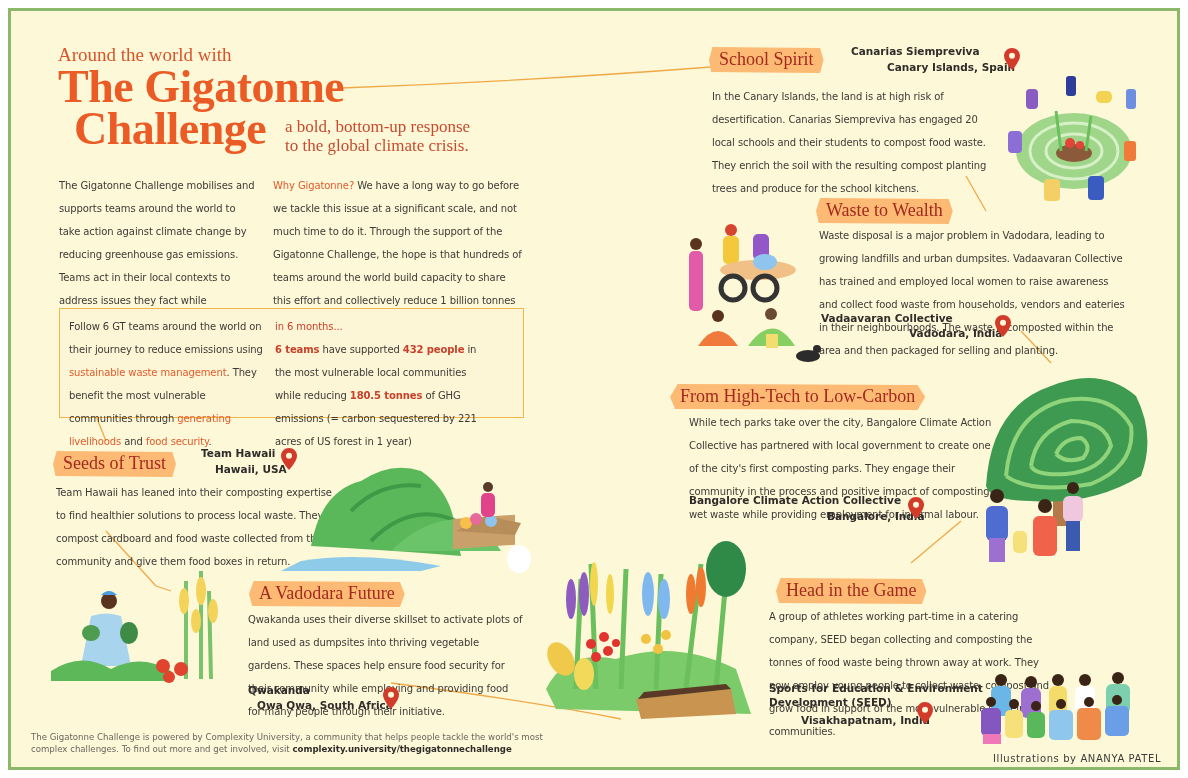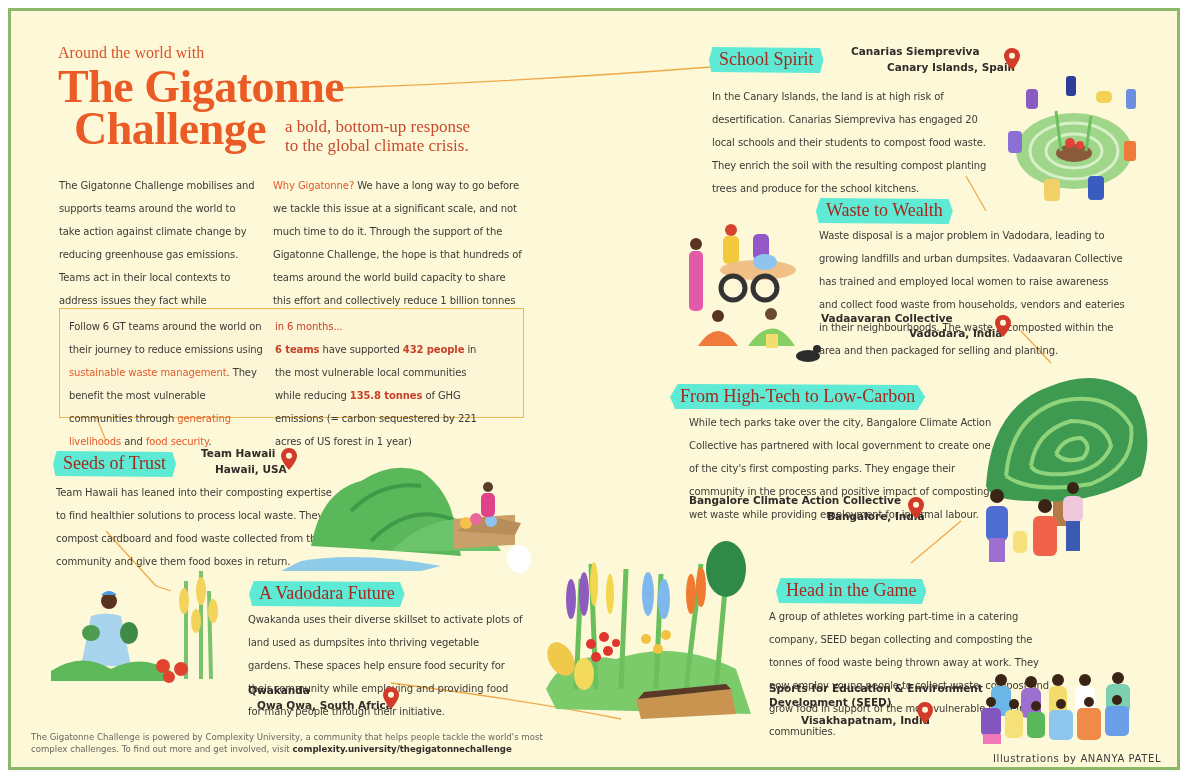--- a/index.html
+++ b/index.html
@@ -9,28 +9,28 @@
     position: absolute; left: 8px; top: 8px; width: 1172px; height: 762px;
     background: #fdf8d8; border: 3px solid #8cb86a;
   }
   .abs { position: absolute; }
   .serif { font-family: "Liberation Serif", "DejaVu Serif", serif; }
   .body-text { font-family: "DejaVu Sans", sans-serif; font-size: 10px; line-height: 23px; color: #3d3a36; letter-spacing: -0.1px; }
   .accent { color: #e45a2b; }
   .accent-dark { color: #c9402a; font-weight: bold; }
 
   
-  .kicker { left: 47px; top: 33px; font-size: 16px; color: #d9542a; }
+  .kicker { left: 47px; top: 33px; font-size: 19px; color: #d9542a; }
   .title { left: 47px; top: 55px; font-size: 46px; line-height: 42px; color: #ea5b26; font-weight: bold; letter-spacing: -0.5px; }
   .title .l2 { display:block; padding-left: 16px; }
   .subtitle { left: 274px; top: 106px; font-size: 17px; line-height: 19px; color: #c94a2e; }
 
   
   .tag {
-    position: absolute; background: #5eead4; color: #a32a1e;
+    position: absolute; background: #fdba74; color: #a32a1e;
     font-family: "Liberation Serif", "DejaVu Serif", serif; font-size: 18px;
     padding: 2px 10px 3px 10px; white-space: nowrap;
     clip-path: polygon(3% 0, 97% 4%, 100% 50%, 97% 100%, 2% 96%, 0 50%);
   }
   .org { font-size: 10.5px; font-weight: bold; color: #2f2c2a; line-height: 16px; white-space: nowrap; }
   .pin { position: absolute; width: 16px; height: 22px; }
 
   
   .statsbox {
     position: absolute; left: 48px; top: 297px; width: 465px; height: 110px;
@@ -75,21 +75,21 @@
   <div class="abs body-text" style="left:262px;top:163px;width:250px;">
     <span class="accent">Why Gigatonne?</span><span> We have a long way to go before we tackle this issue at a significant scale, and not much time to do it. Through the support of the Gigatonne Challenge, the hope is that hundreds of teams around the world build capacity to share this effort and collectively reduce 1 billion tonnes (1 gigatonne) of greenhouse gases every year while addressing other issues they face locally.</span>
   </div>
 
   <div class="statsbox"></div>
   <div class="abs body-text" style="left:58px;top:304px;width:200px;">
     <span>Follow 6 GT teams around the world on their journey to reduce emissions using </span><span class="accent">sustainable waste management</span><span>. They benefit the most vulnerable communities through </span><span class="accent">generating livelihoods</span><span> and </span><span class="accent">food security</span><span>.</span>
   </div>
   <div class="abs body-text" style="left:264px;top:304px;width:215px;">
     <div class="accent-dark" style="font-weight:normal;color:#c9402a;">in 6 months...</div>
-    <span class="accent-dark">6 teams</span><span> have supported </span><span class="accent-dark">432 people</span><span> in the most vulnerable local communities while reducing </span><span class="accent-dark">135.8 tonnes</span><span> of GHG emissions (= carbon sequestered by 221 acres of US forest in 1 year)</span>
+    <span class="accent-dark">6 teams</span><span> have supported </span><span class="accent-dark">432 people</span><span> in the most vulnerable local communities while reducing </span><span class="accent-dark">180.5 tonnes</span><span> of GHG emissions (= carbon sequestered by 221 acres of US forest in 1 year)</span>
   </div>
 
   <div class="tag" style="left:42px;top:440px;">Seeds of Trust</div>
   <div class="abs org" style="left:190px;top:434px;text-align:right;">Team Hawaii</div>
   <div class="abs org" style="left:204px;top:450px;">Hawaii, USA</div>
   <svg class="pin" style="left:270px;top:437px;" viewBox="0 0 16 22">
       <path d="M8 0C3.6 0 0 3.5 0 7.8 0 13.5 8 22 8 22s8-8.5 8-14.2C16 3.5 12.4 0 8 0z" fill="#d23a2a"></path>
       <circle cx="8" cy="7.8" r="3" fill="#fdf8d8"></circle>
     </svg>
   <div class="abs body-text" style="left:45px;top:470px;width:285px;">Team Hawaii has leaned into their composting expertise to find healthier solutions to process local waste. They compost cardboard and food waste collected from the community and give them food boxes in return.</div>

